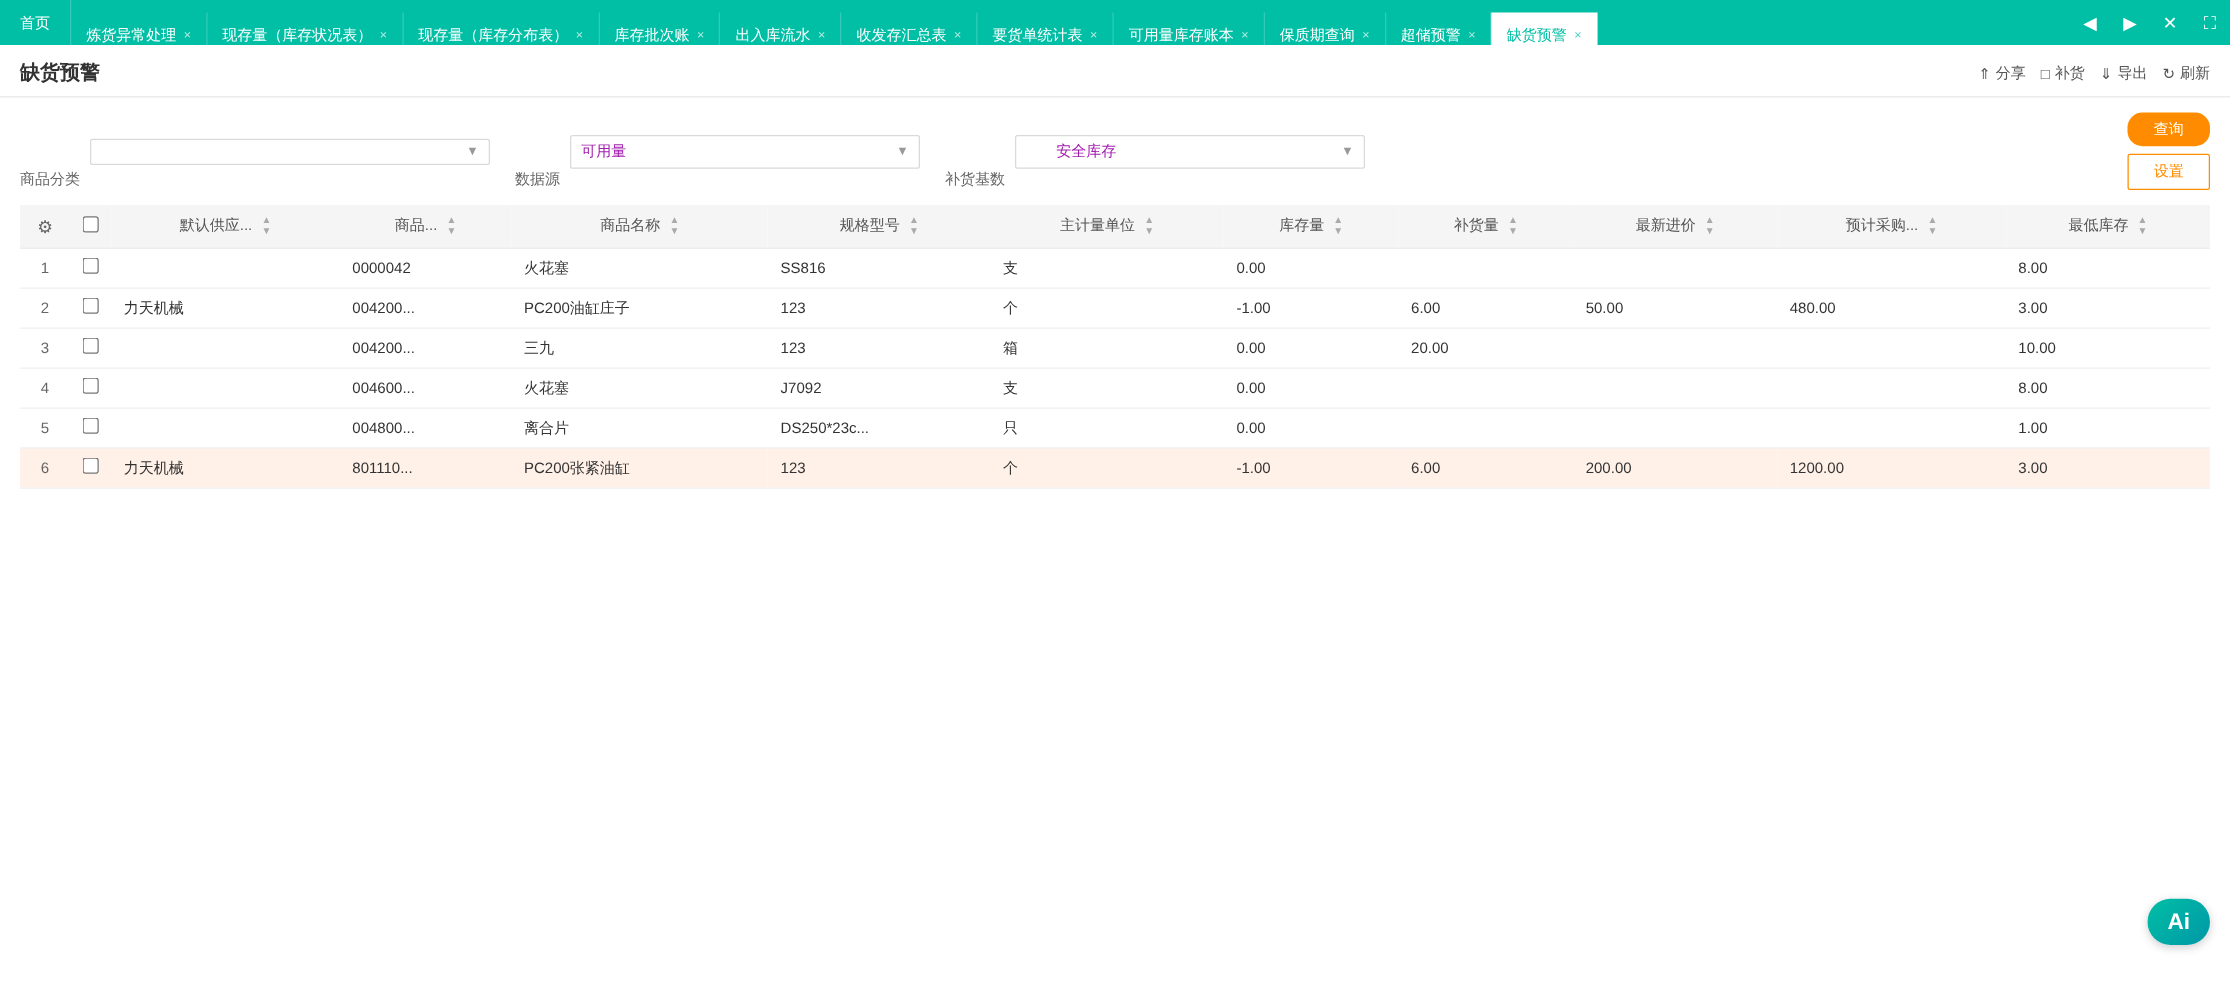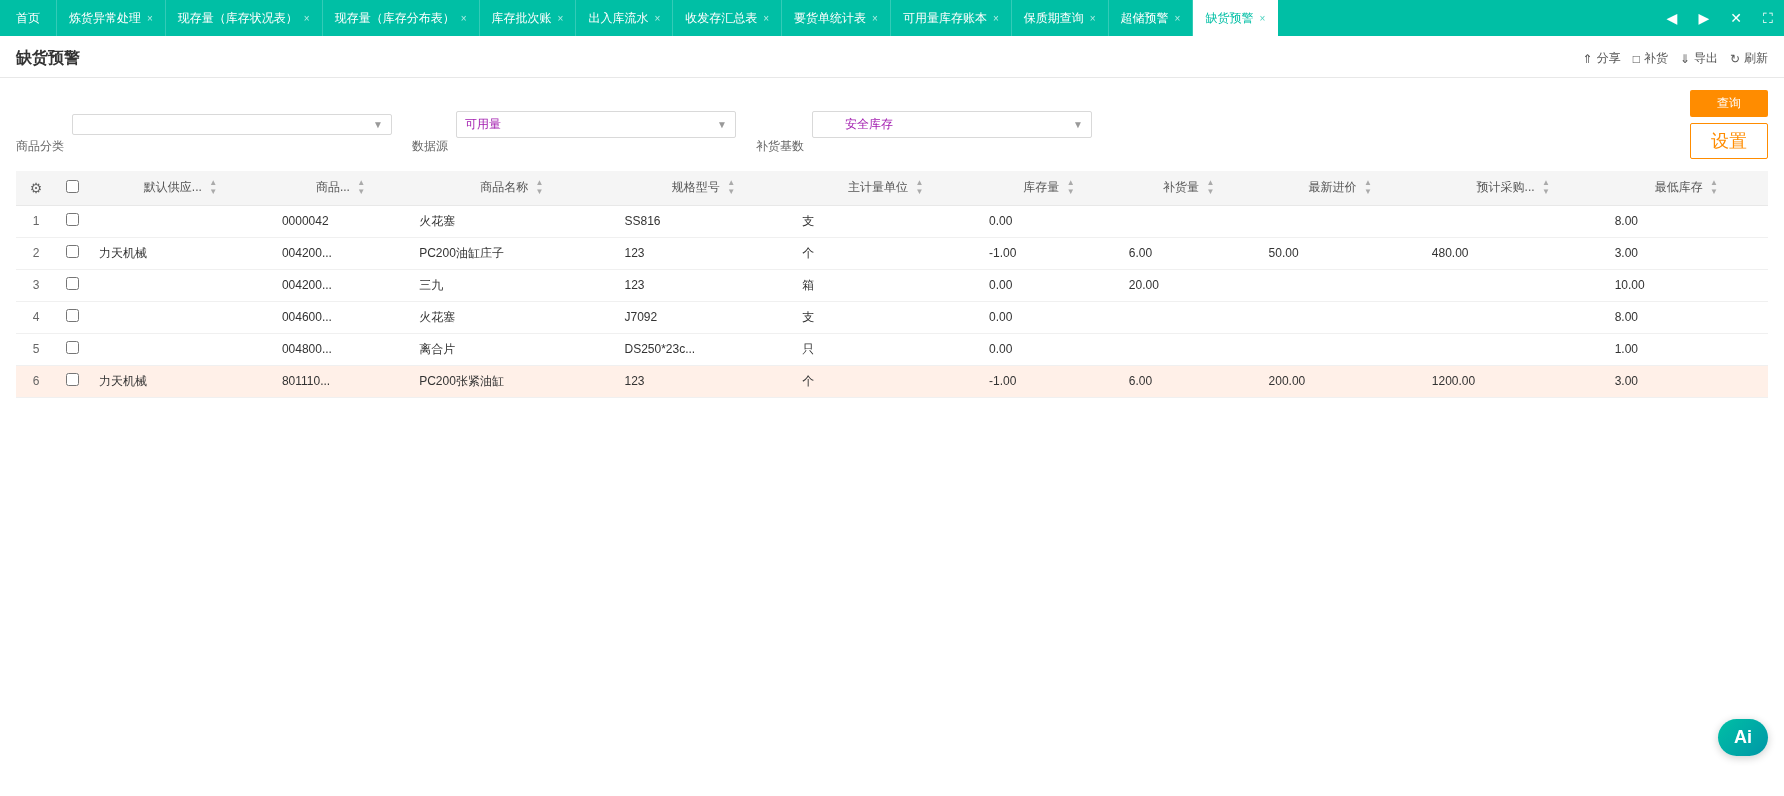--- a/index.html
+++ b/index.html
@@ -1,21 +1,21 @@
 <!DOCTYPE html>
 <html><head>
   <meta charset="utf-8">
   <style>
     * { box-sizing: border-box; margin: 0; padding: 0; }
     body { font-family: 'Microsoft YaHei', Arial, sans-serif; font-size: 12px; background: #f0f2f5; color: #333; }
 
     
     .top-nav {
       display: flex;
-      align-items: flex-end;
+      align-items: flex-start;
       background: #00bfa5;
       height: 36px;
       overflow: hidden;
     }
     .nav-tab {
       display: flex;
       align-items: center;
       padding: 0 12px;
       height: 36px;
       color: #fff;
@@ -137,33 +137,33 @@
     .filter-actions {
       margin-left: auto;
       display: flex;
       flex-direction: column;
       gap: 6px;
     }
     .btn-query {
       background: #ff8c00;
       color: #fff;
       border: none;
-      border-radius: 2px;
+      border-radius: 12px;
       padding: 5px 20px;
       cursor: pointer;
       font-size: 12px;
     }
     .btn-settings {
       background: #fff;
       color: #ff8c00;
       border: 1px solid #ff8c00;
       border-radius: 2px;
       padding: 5px 20px;
       cursor: pointer;
-      font-size: 18px;
+      font-size: 12px;
     }
 
     
     .table-container {
       padding: 0 16px;
     }
     table {
       width: 100%;
       border-collapse: collapse;
       font-size: 12px;

